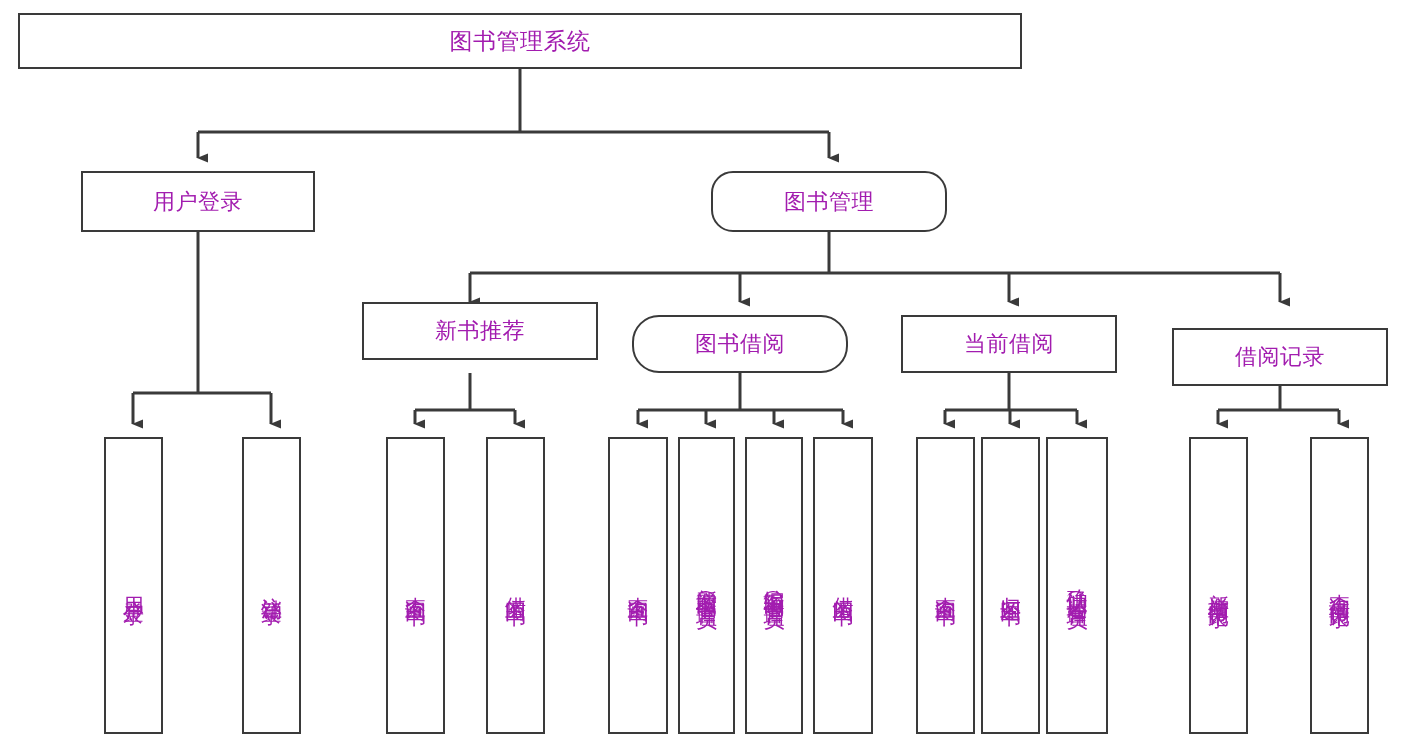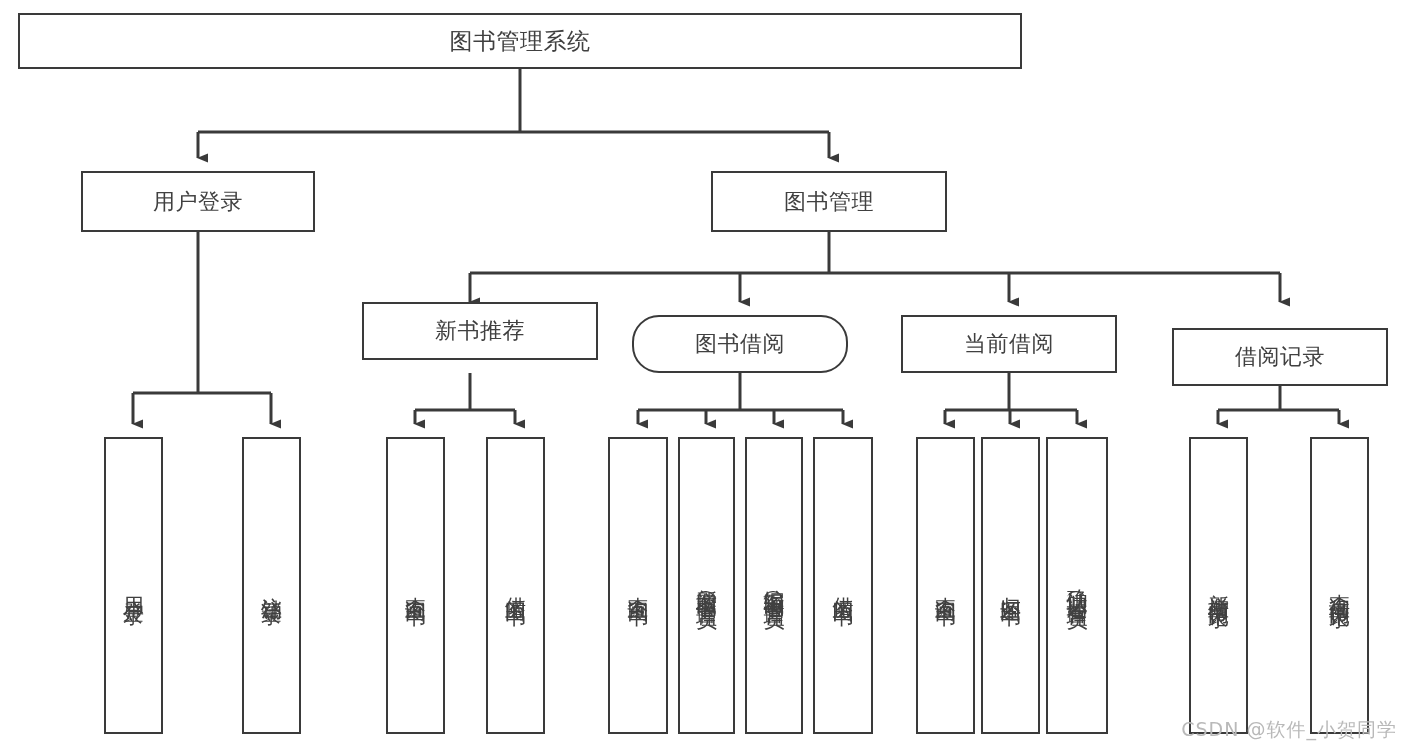--- a/index.html
+++ b/index.html
@@ -29,21 +29,21 @@
     pointer-events: none;
   }
   .node {
     position: absolute;
     box-sizing: border-box;
     border: 2.5px solid #3a3a3a;
     background: #ffffff;
     display: flex;
     align-items: center;
     justify-content: center;
-    color: #404040;
+    color: #a21caf;
     line-height: 1.15;
   }
   .node.horiz {
     font-size: 22px;
     letter-spacing: 0.5px;
   }
   .node.vert {
     writing-mode: vertical-rl;
     text-orientation: upright;
     align-items: center;
@@ -131,21 +131,21 @@
     </g>
   </svg>
 
   <div class="node horiz root" style="left: 18px; top: 13px; width: 1004px; height: 56px;">
     <span class="label">图书管理系统</span>
   </div>
 
   <div class="node horiz" style="left: 81px; top: 171px; width: 234px; height: 61px;">
     <span class="label">用户登录</span>
   </div>
-  <div class="node horiz" style="left: 711px; top: 171px; width: 236px; height: 61px;">
+  <div class="node horiz" style="left: 711px; top: 171px; width: 236px; height: 61px; border-radius: 22px;">
     <span class="label">图书管理</span>
   </div>
 
   <div class="node horiz" style="left: 362px; top: 302px; width: 236px; height: 58px;">
     <span class="label">新书推荐</span>
   </div>
   <div class="node horiz" style="left: 632px; top: 315px; width: 216px; height: 58px; border-radius: 27px;">
     <span class="label">图书借阅</span>
   </div>
   <div class="node horiz" style="left: 901px; top: 315px; width: 216px; height: 58px; text-align: center;">
@@ -188,15 +188,14 @@
   <div class="node vert" style="left: 1046px; top: 437px; width: 62px; height: 297px;">
     <span class="label">确认归还（管理员）</span>
   </div>
   <div class="node vert" style="left: 1189px; top: 437px; width: 59px; height: 297px;">
     <span class="label">新增借阅记录</span>
   </div>
   <div class="node vert" style="left: 1310px; top: 437px; width: 59px; height: 297px;">
     <span class="label">查询借阅记录</span>
   </div>
 
-  <div class="watermark">CSDN @软件_小贺同学</div>
 
 </div>
 
 </body></html>

